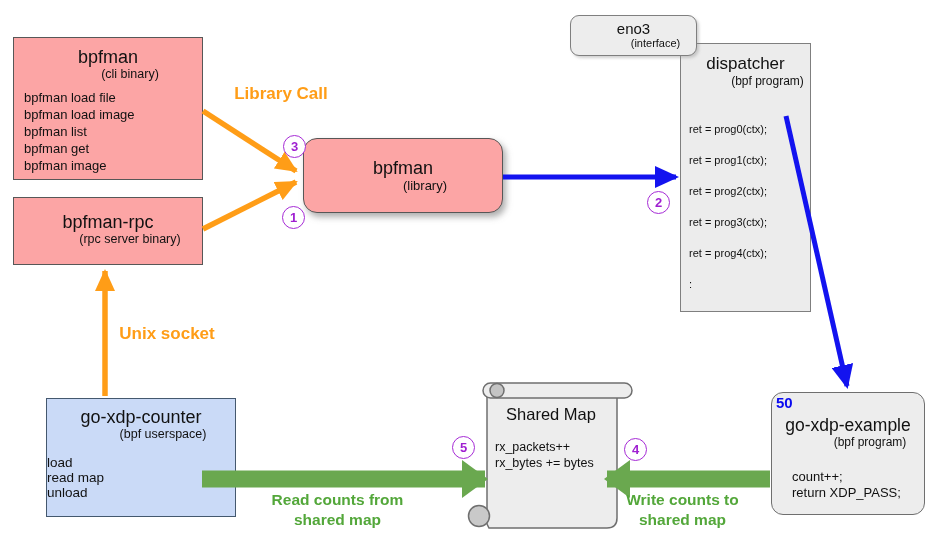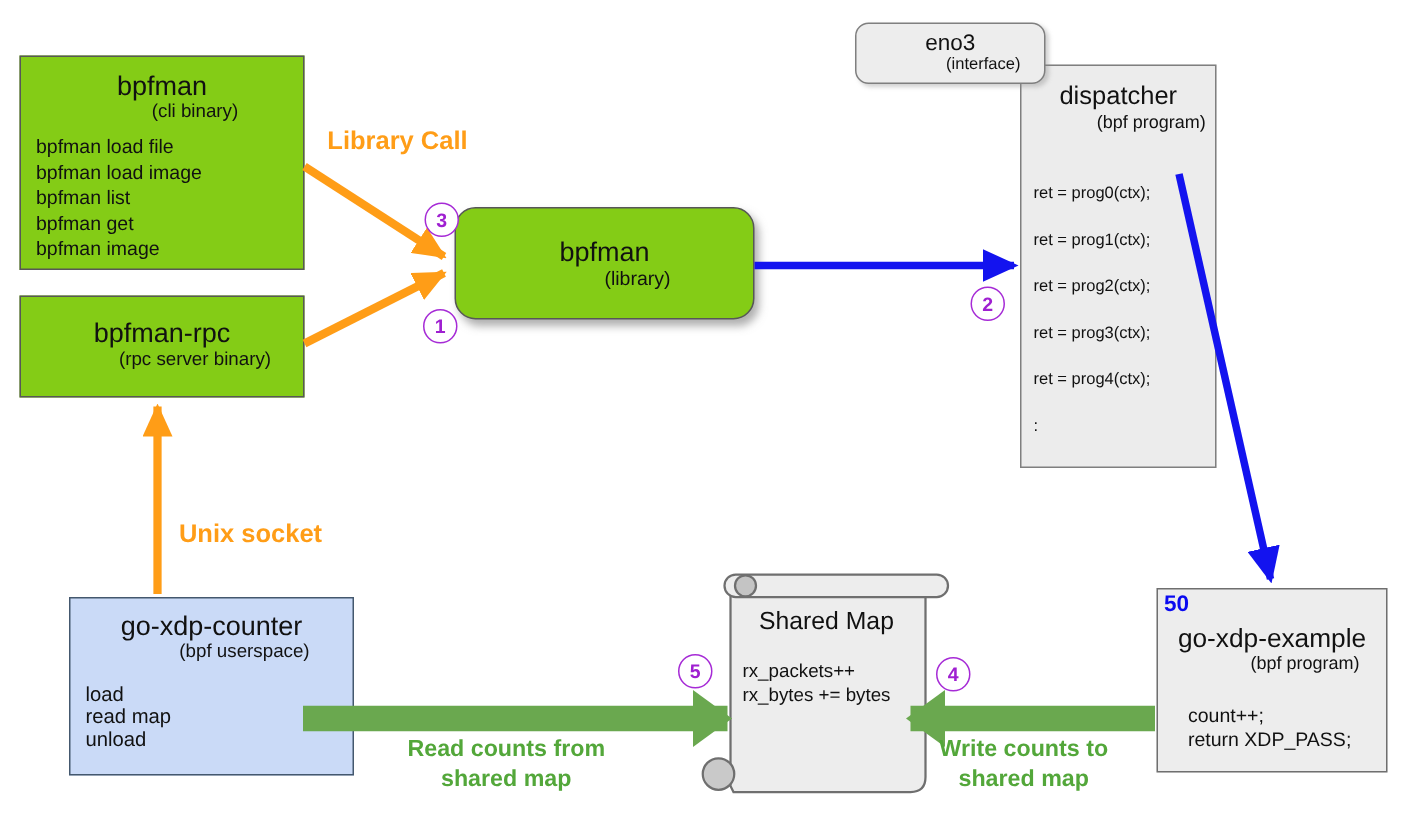--- a/index.html
+++ b/index.html
@@ -2,21 +2,21 @@
 <html><head>
 <meta charset="utf-8">
 <style>
   * { margin:0; padding:0; box-sizing:border-box; }
   body { background:#ffffff; font-family:"Liberation Sans", sans-serif; }
   #canvas {
     position:relative; width:940px; height:543px; background:#ffffff;
     overflow:hidden;
   }
   .box { position:absolute; z-index:2; }
-  .pink  { background:#84cc16; border:1.5px solid #575757; }
+  .pink  { background:#fca5a5; border:1.5px solid #575757; }
   .gray  { background:#ededed; border:1.5px solid #7f7f7f; }
   .blue  { background:#cadaf7; border:1.5px solid #44586e; }
   .box-title   { text-align:center; font-size:18px; line-height:20px; color:#111; }
   .box-subtitle{ text-align:center; font-size:12.5px; line-height:15px; color:#111;padding-left:44px; }
   .box-lines   { font-size:13px; line-height:17px; color:#111; text-align:left; }
 
   #bpfman-cli   { left:13px; top:37px; width:190px; height:143px; padding-top:9px; }
   #bpfman-cli .box-lines { margin-top:7px; padding-left:10px; }
 
   #bpfman-rpc   { left:13px; top:197px; width:190px; height:68px;
@@ -33,40 +33,40 @@
   #eno3 .box-title { font-size:15px; line-height:16px; }
   #eno3 .box-subtitle { font-size:11px; line-height:13px; }
 
   #dispatcher { left:680px; top:43px; width:131px; height:269px; background:#ececec; padding-top:10px; }
   #dispatcher .box-title { font-size:17px; }
   #dispatcher .box-subtitle { font-size:12px; }
   #dispatcher .box-lines { margin-top:33px; padding-left:8px; font-size:11px; line-height:14px;
                            display:flex; flex-direction:column; gap:17px; }
 
   #go-xdp-counter { left:13px; top:398px; width:190px; height:119px; padding-top:8px;margin-left:33px; }
-  #go-xdp-counter .box-lines { margin-top:13px; padding-left:10px; font-size:13.5px; line-height:15px; }
+  #go-xdp-counter .box-lines { margin-top:13px; font-size:13.5px; line-height:15px; }
 
-  #go-xdp-example { left:771px; top:392px; width:154px; height:123px; border-color:#6f6f6f; padding-top:22px; }
+  #go-xdp-example { left:771px; top:392px; width:154px; height:123px; border-color:#6f6f6f; padding-top:22px;border-radius:12px; }
   #go-xdp-example .box-title { font-size:17.5px; }
   #go-xdp-example .box-subtitle { font-size:12px; }
   #go-xdp-example .box-lines { margin-top:19px; padding-left:20px; font-size:13px; line-height:16px; }
   #example-badge { position:absolute; top:1px; left:4px; font-size:15px; font-weight:bold; color:#0a0af0; }
 
   #shared-map-text { position:absolute; left:485px; top:404px; width:132px; z-index:2; }
   #shared-map-text .box-title { font-size:16.5px; line-height:20px; }
   #shared-map-text .box-lines { margin-top:16px; padding-left:10px; font-size:12.5px; line-height:15.5px; }
 
   .svg-layer { position:absolute; left:0; top:0; z-index:1; pointer-events:none; }
   #arrow-layer { z-index:5; }
 
   .flow-label { position:absolute; z-index:6; font-weight:bold; text-align:center; }
   .orange-label { color:#ff9d17; font-size:17px; line-height:20px; }
   .green-label  { color:#53a73a; font-size:15.5px; line-height:20px; }
-  #label-library-call { left:208px; top:84px; width:114px; }
-  #label-unix-socket  { left:112px; top:346px; width:110px; }
+  #label-library-call { left:224px; top:84px; width:114px; }
+  #label-unix-socket  { left:112px; top:324px; width:110px; }
   #label-read-counts  { left:250px; top:490px; width:175px; }
   #label-write-counts { left:600px; top:490px; width:165px; }
 
   .step-circle { position:absolute; z-index:6; width:23px; height:23px; border-radius:50%;
                  background:#ffffff; border:1.6px solid #a62bd6; color:#9f1fd1;
                  font-size:13px; font-weight:bold; display:flex; align-items:center; justify-content:center; }
   #step-3 { left:283px; top:135px; }
   #step-1 { left:282px; top:206px; }
   #step-2 { left:647px; top:191px; }
   #step-5 { left:452px; top:436px; }

